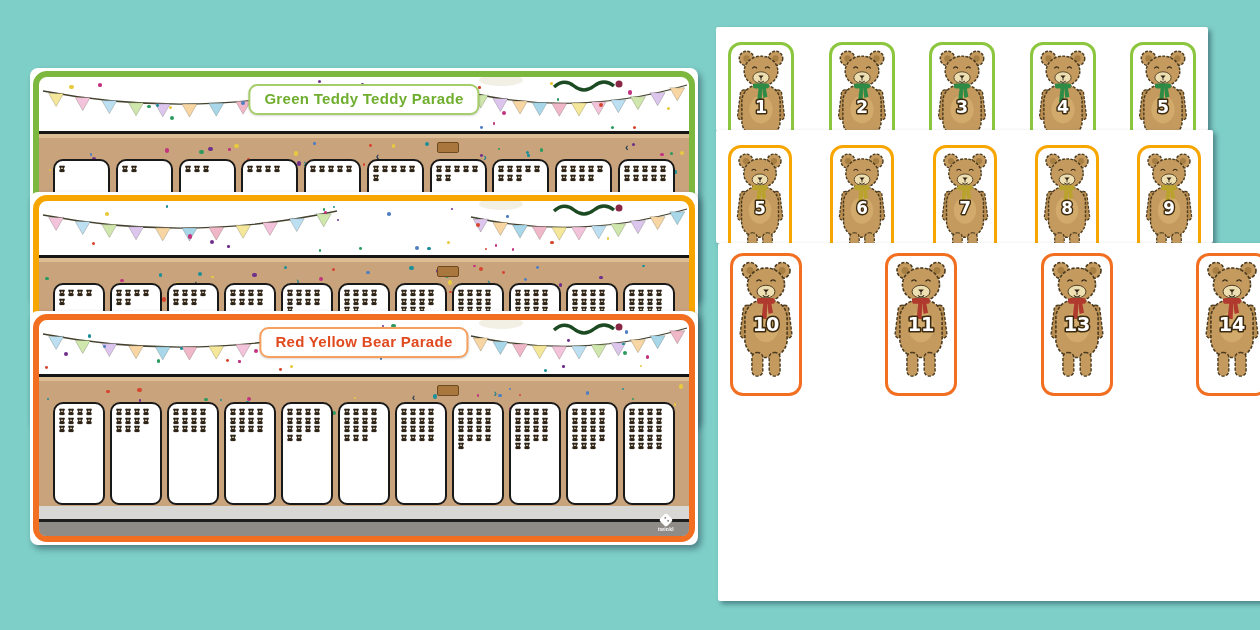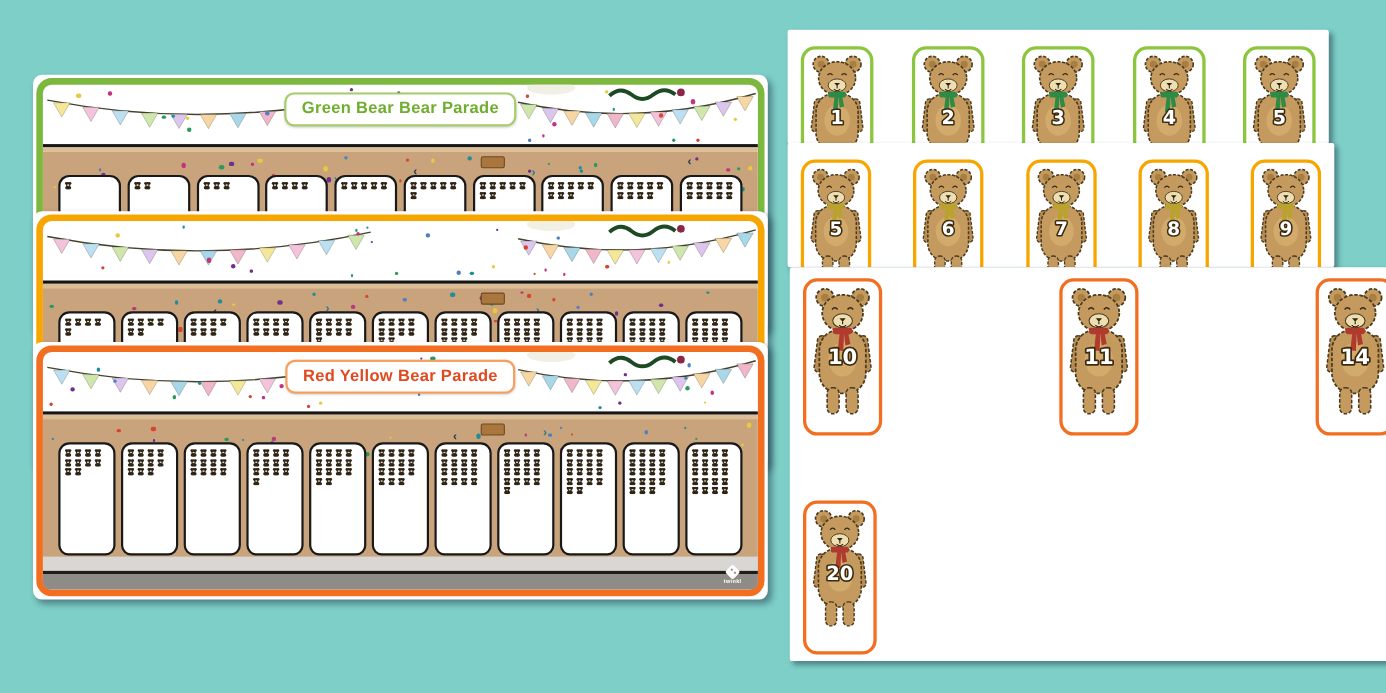--- a/index.html
+++ b/index.html
@@ -261,21 +261,21 @@
           <span class="confetti" style="left: 207.79px; top: 20.2559px; width: 3.49745px; height: 3.49745px; background: rgb(214, 69, 47);"></span>
           <span class="chev" style="left: 16.1697px; top: 20.4437px; color: rgb(29, 127, 140);">›</span>
           <span class="chev" style="left: 147.404px; top: 27.3903px; color: rgb(35, 58, 82);">‹</span>
           <span class="chev" style="left: 264.303px; top: 20.1826px; color: rgb(29, 127, 140);">›</span>
           <span class="chev" style="left: 336.758px; top: 12.7655px; color: rgb(35, 58, 82);">‹</span>
           <span class="chev" style="left: 444.23px; top: 13.7798px; color: rgb(29, 127, 140);">›</span>
           <span class="chev" style="left: 586.075px; top: 4.23225px; color: rgb(35, 58, 82);">‹</span>
           <span class="sign" style="left: 398px; top: 4px; width: 20px; height: 9px;"></span>
         </div>
       <div class="banner">
-        <span>Green Bear Bear Parade</span>
+        <span>Green Teddy Teddy Parade</span>
       </div>
       <div class="stands">
           <div class="stand">
             <svg class="mini" viewBox="0 0 10 9">
               <use href="#mini-bear"></use>
             </svg>
           </div>
           <div class="stand">
             <svg class="mini" viewBox="0 0 10 9">
               <use href="#mini-bear"></use>
@@ -1674,28 +1674,28 @@
           </div>
           <div class="num-card">
             <svg class="bear" viewBox="0 0 100 185">
               <use href="#bear"></use>
               <text x="50" y="112" text-anchor="middle" class="bear-num">11</text>
             </svg>
           </div>
           <div class="num-card">
             <svg class="bear" viewBox="0 0 100 185">
               <use href="#bear"></use>
-              <text x="50" y="112" text-anchor="middle" class="bear-num">14</text>
-            </svg>
-          </div>
-        </div>
-        <div class="card-row row1">
+              <text x="50" y="112" text-anchor="middle" class="bear-num">13</text>
+            </svg>
+          </div>
           <div class="num-card">
             <svg class="bear" viewBox="0 0 100 185">
               <use href="#bear"></use>
-              <text x="50" y="112" text-anchor="middle" class="bear-num">20</text>
-            </svg>
-          </div>
+              <text x="50" y="112" text-anchor="middle" class="bear-num">14</text>
+            </svg>
+          </div>
+        </div>
+        <div class="card-row row1">
         </div>
       </div>
   </section>
 
 </div>
 
 </body></html>

